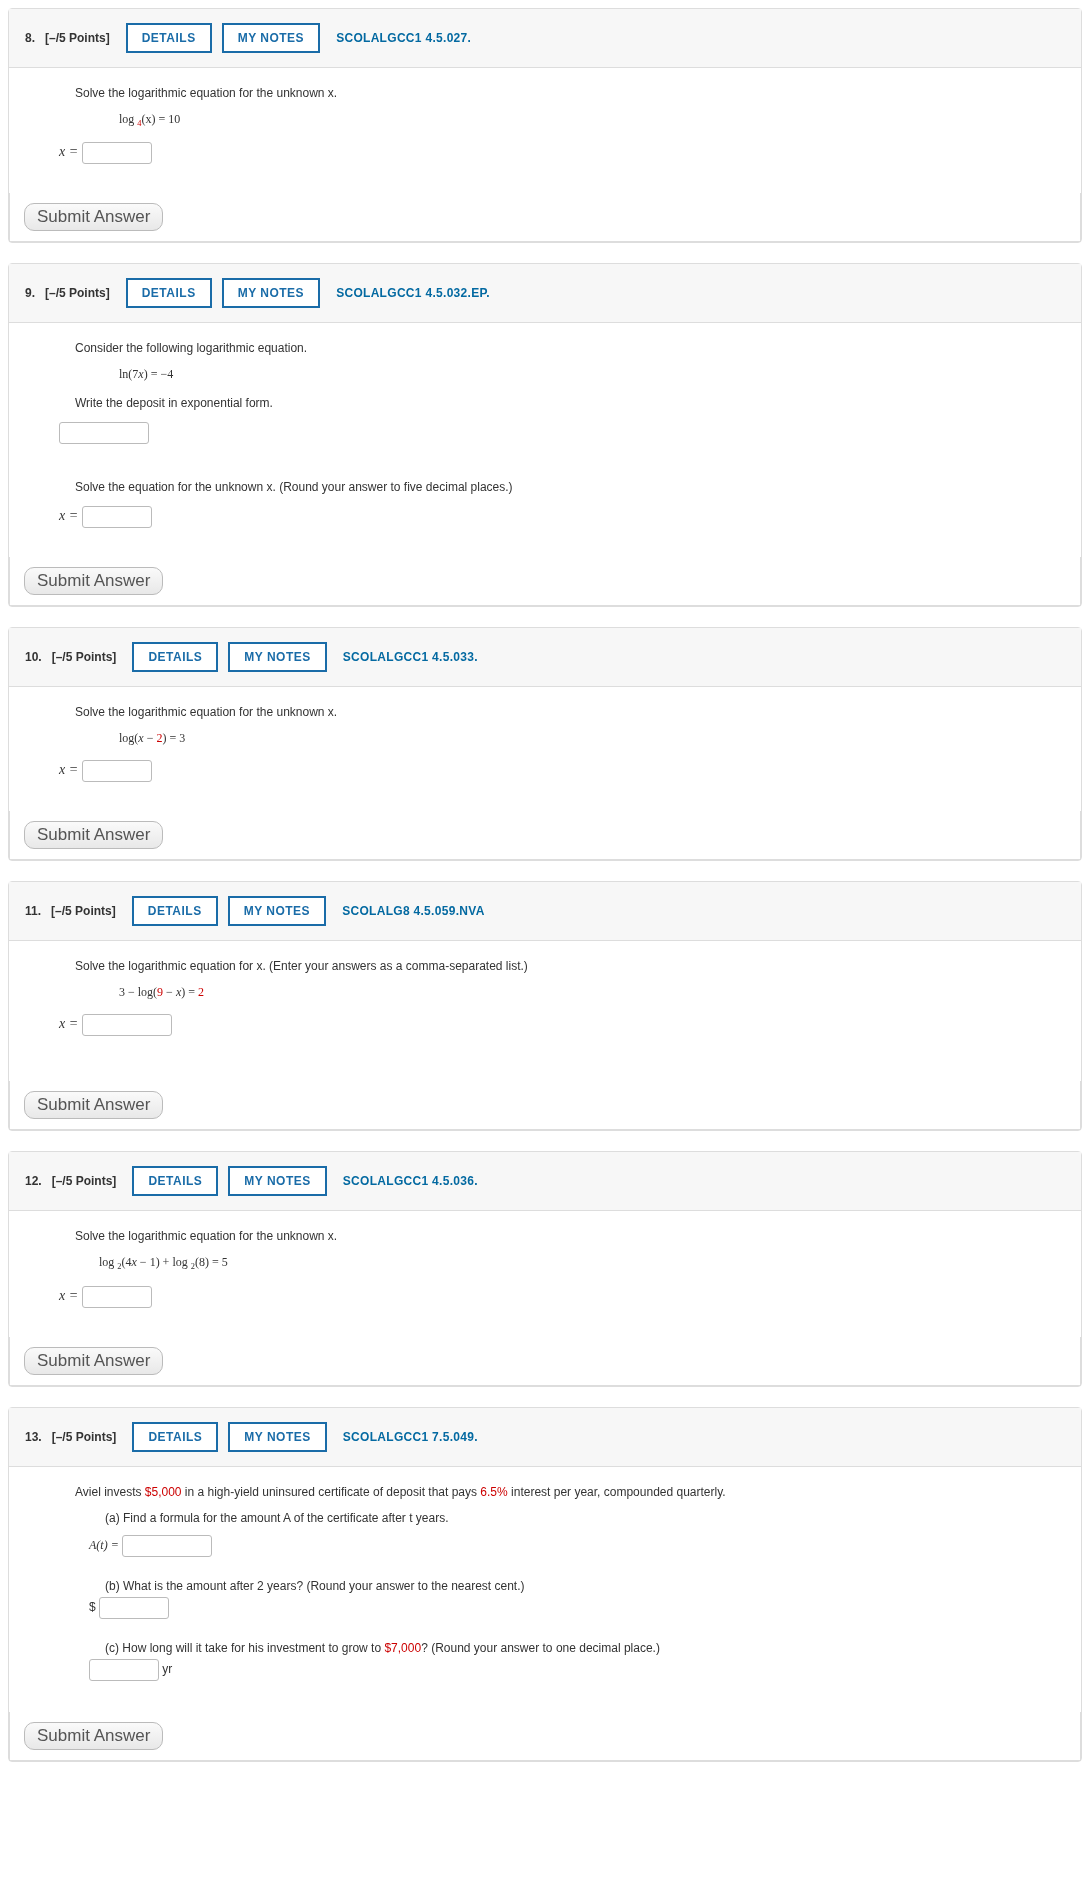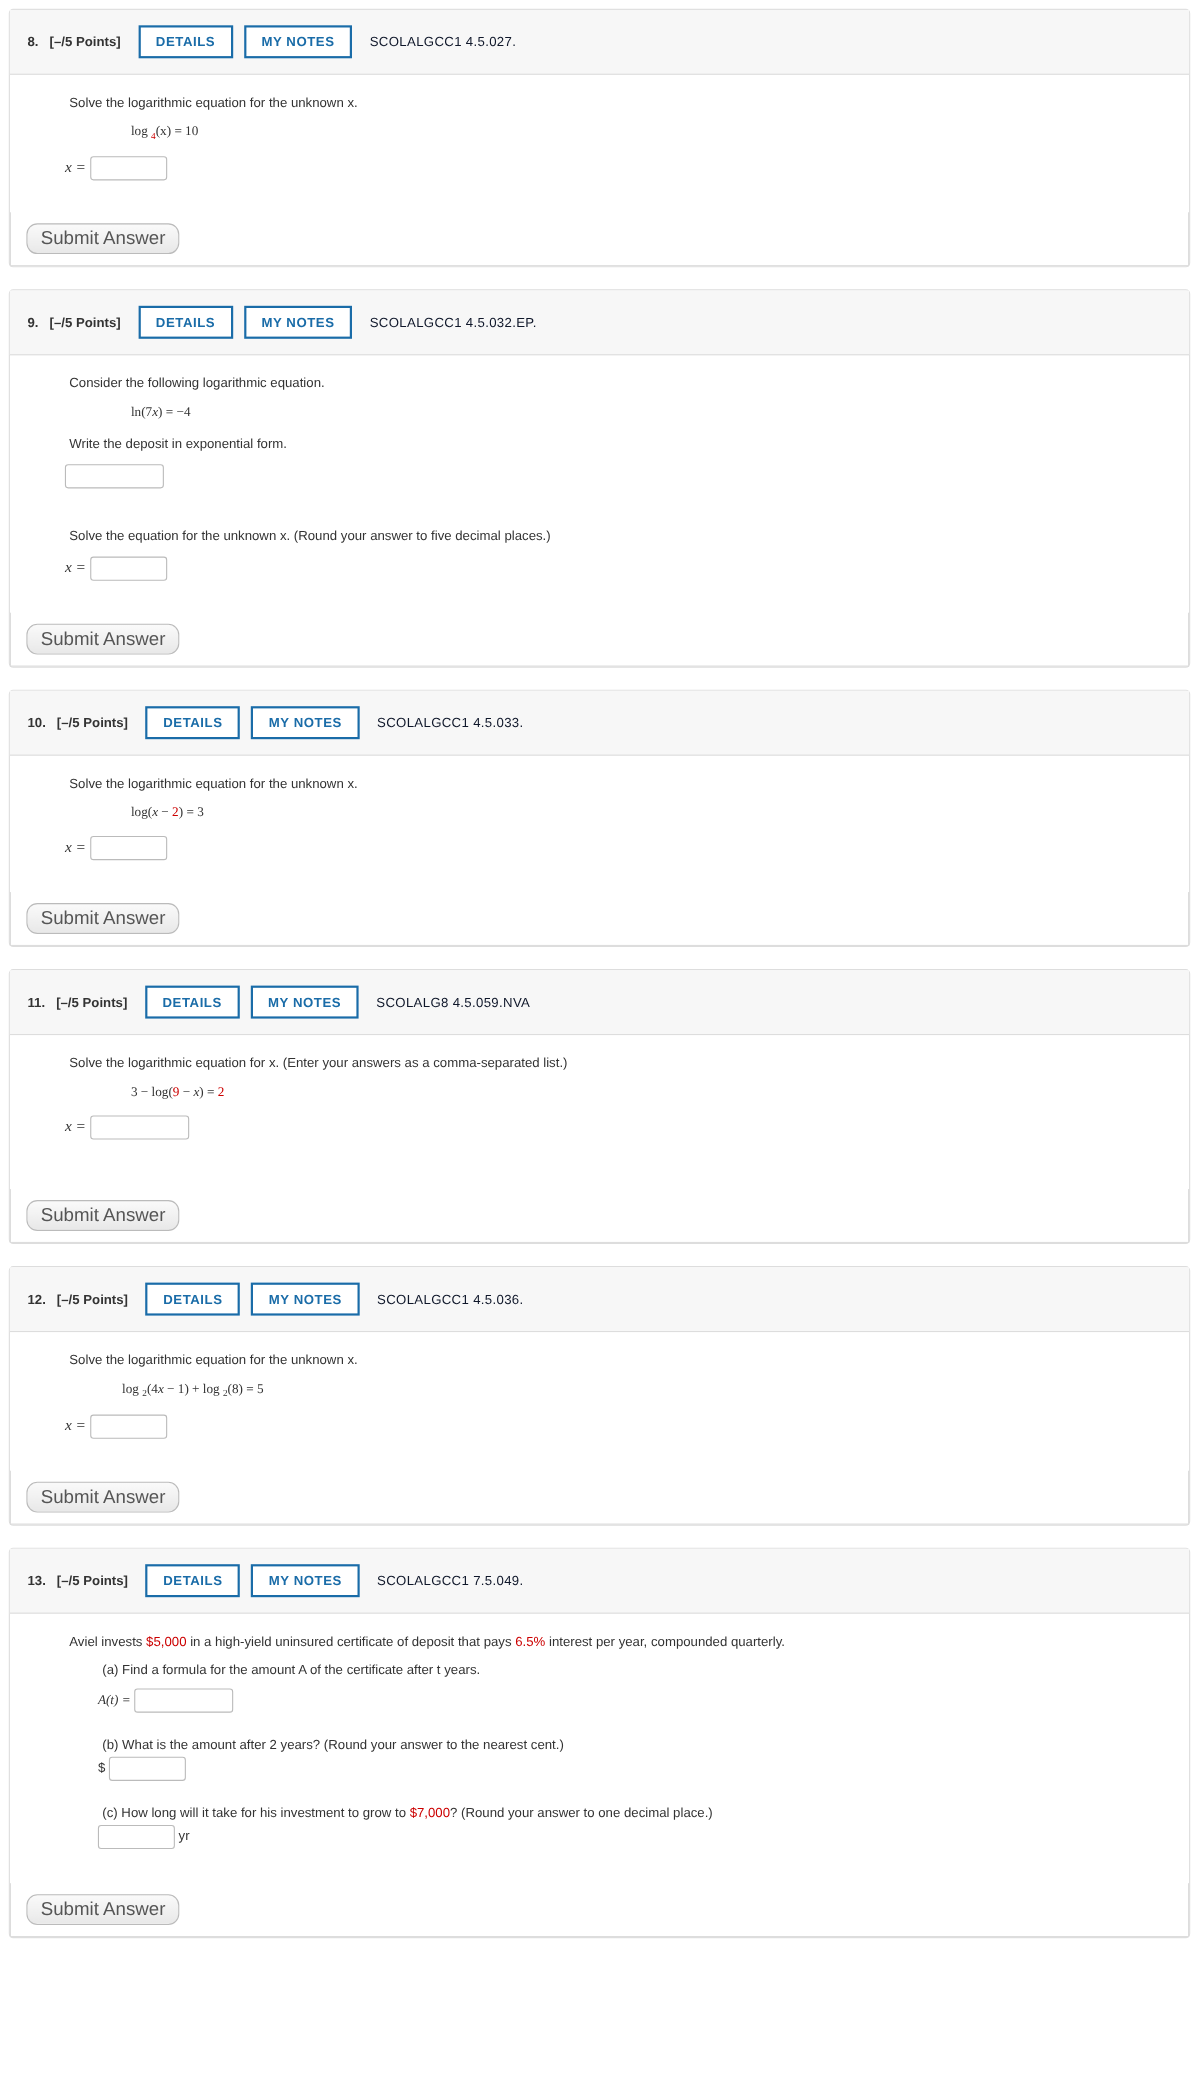--- a/index.html
+++ b/index.html
@@ -36,30 +36,30 @@
     color: #1a6ca8;
     background: #fff;
     padding: 6px 14px;
     font-size: 12px;
     font-weight: bold;
     letter-spacing: 0.5px;
     cursor: pointer;
     font-family: inherit;
   }
   .ref {
-    font-weight: normal;
-    color: #0f172a;
+    font-weight: bold;
+    color: #0369a1;
     margin-left: 6px;
     letter-spacing: 0.3px;
   }
   .q-body {
     padding: 18px 50px 10px 50px;
   }
   .q-body p {
-    margin: 0 0 12px 4px;
+    margin: 0 0 12px 16px;
   }
   .eqline {
     margin: 6px 0 14px 60px;
     font-family: 'Times New Roman', serif;
     font-size: 12px;
   }
   .ansline {
     font-family: 'Times New Roman', serif;
     font-size: 14px;
     font-style: italic;
@@ -203,21 +203,21 @@
 <div class="question">
   <div class="q-header">
     <span class="q-num">12.</span>
     <span class="points">[–/5 Points]</span>
     <button class="btn-outline">DETAILS</button>
     <button class="btn-outline">MY NOTES</button>
     <span class="ref">SCOLALGCC1 4.5.036.</span>
   </div>
   <div class="q-body">
     <p>Solve the logarithmic equation for the unknown x.</p>
-    <div class="eqline" style="margin-left:52px">
+    <div class="eqline" style="margin-left:40px">
       <span>log </span><span class="sub">2</span><span>(4</span><span class="var">x</span><span> − 1) + log </span><span class="sub">2</span><span>(8) = 5</span>
     </div>
     <div class="ansline">
       <span>x =</span>
       <input class="ans" style="">
     </div>
   </div>
   <div class="footer">
     <button class="submit">Submit Answer</button>
   </div>

